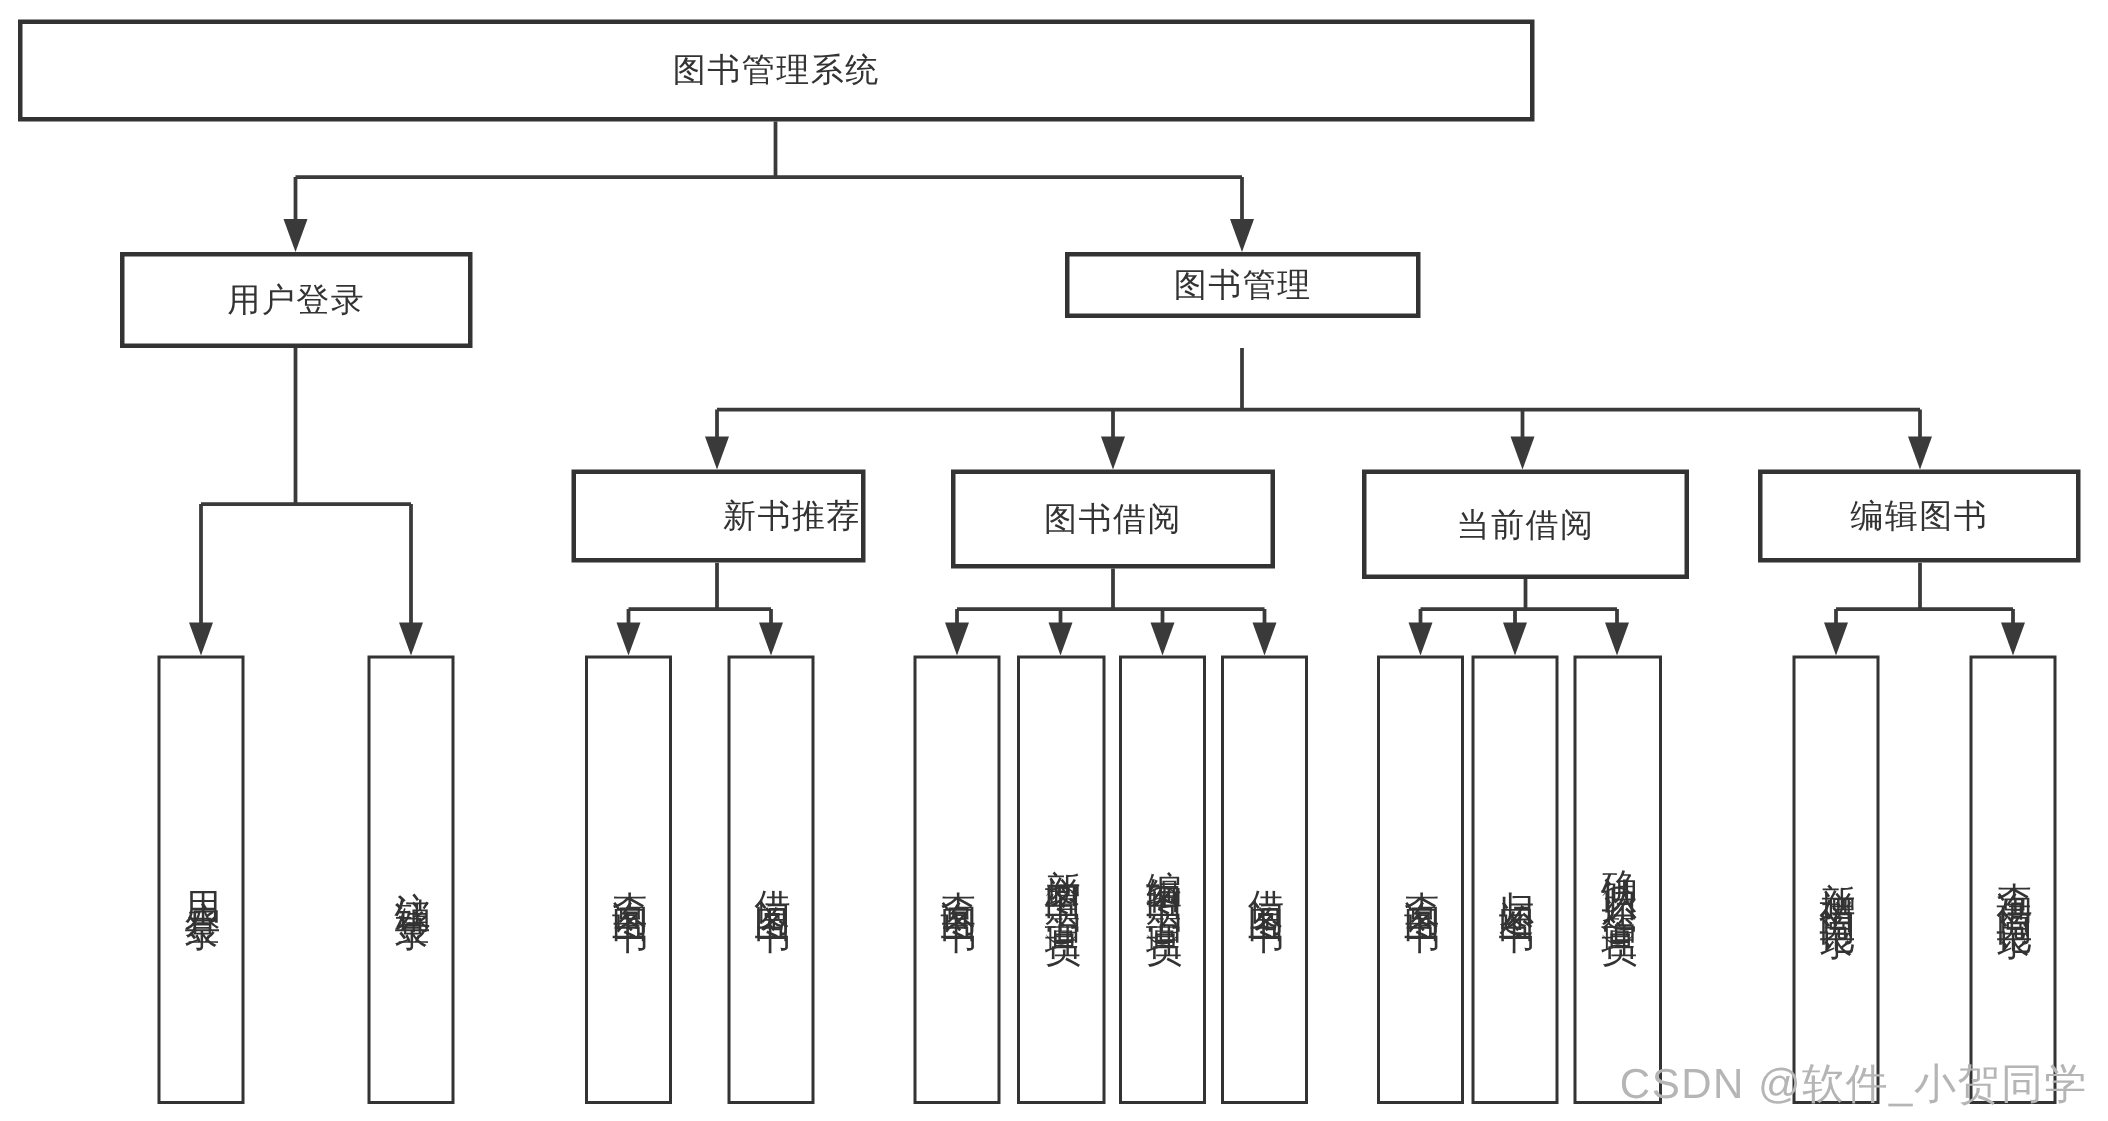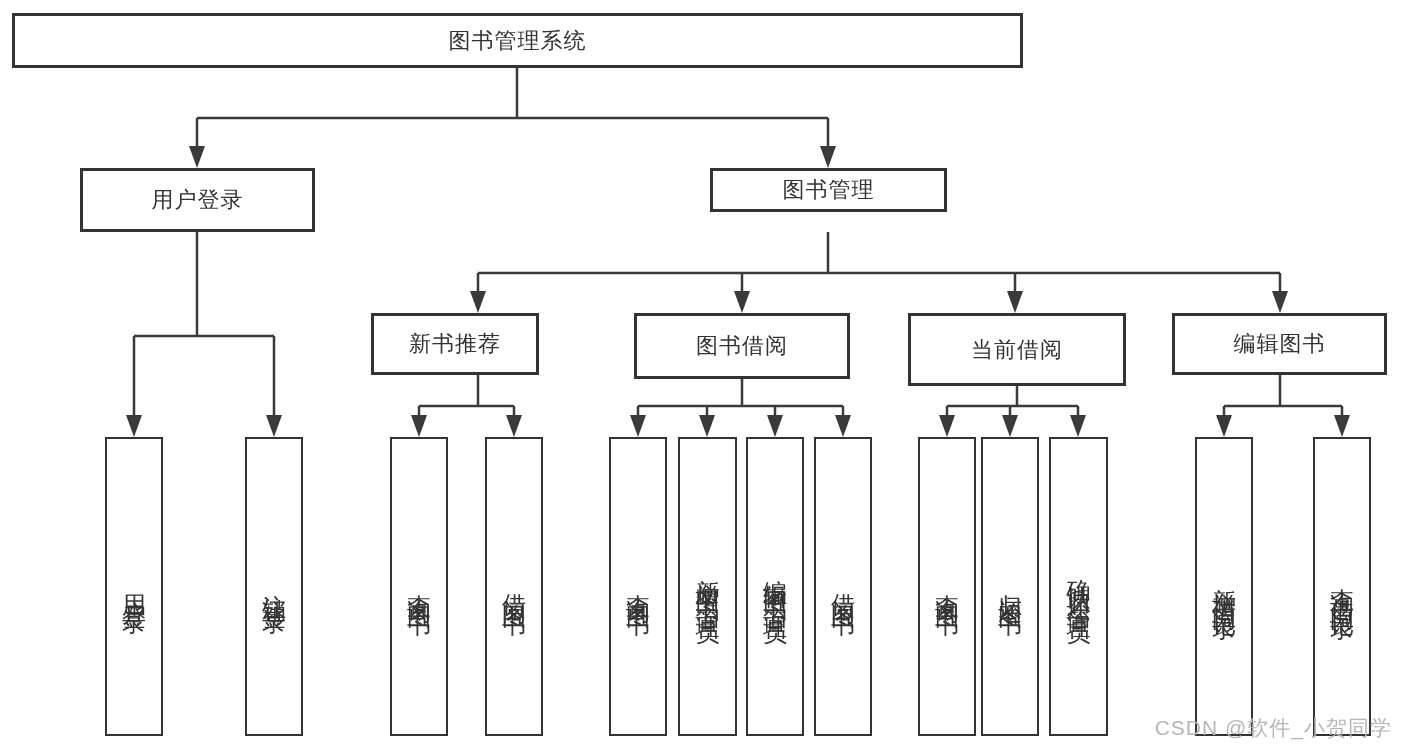--- a/index.html
+++ b/index.html
@@ -44,21 +44,21 @@
     text-orientation: mixed;
     font-size: 24px;
     line-height: 1;
     letter-spacing: 6px;
     white-space: nowrap;
   }
   #watermark {
     position: absolute;
     right: 13px;
     bottom: 5px;
-    font-size: 21px;
+    font-size: 28px;
     color: var(--watermark, #b5b5b5);
     z-index: 3;
     letter-spacing: 1px;
   }
 </style>
 </head>
 <body>
 
 <div id="canvas" style="--line: #3a3a3a; --border: #333333; --text: #333333; --watermark: #b5b5b5; --bg: #ffffff;">
 
@@ -95,32 +95,32 @@
       <path d="M767 415 L783 415 L775 437 Z"></path>
       <path d="M835 415 L851 415 L843 437 Z"></path>
       <path d="M939 415 L955 415 L947 437 Z"></path>
       <path d="M1002 415 L1018 415 L1010 437 Z"></path>
       <path d="M1070 415 L1086 415 L1078 437 Z"></path>
       <path d="M1216 415 L1232 415 L1224 437 Z"></path>
       <path d="M1334 415 L1350 415 L1342 437 Z"></path>
     </g>
   </svg>
 
-  <div class="node hbox" style="left:12px; top:13px; width:1011px; height:55px;">
+  <div class="node hbox" style="left:12px; top:13px; width:1011px; height:68px;">
     <span>图书管理系统</span>
   </div>
 
   <div class="node hbox" style="left:80px; top:168px; width:235px; height:64px;">
     <span>用户登录</span>
   </div>
   <div class="node hbox" style="left:710px; top:168px; width:237px; height:44px;">
     <span>图书管理</span>
   </div>
 
-  <div class="node hbox" style="left:371px; top:313px; width:168px; height:62px;">
+  <div class="node hbox" style="left:381px; top:313px; width:196px; height:62px;justify-content:flex-end;">
     <span>新书推荐</span>
   </div>
   <div class="node hbox" style="left:634px; top:313px; width:216px; height:66px;">
     <span>图书借阅</span>
   </div>
   <div class="node hbox" style="left:908px; top:313px; width:218px; height:73px;">
     <span>当前借阅</span>
   </div>
   <div class="node hbox" style="left:1172px; top:313px; width:215px; height:62px;">
     <span>编辑图书</span>

